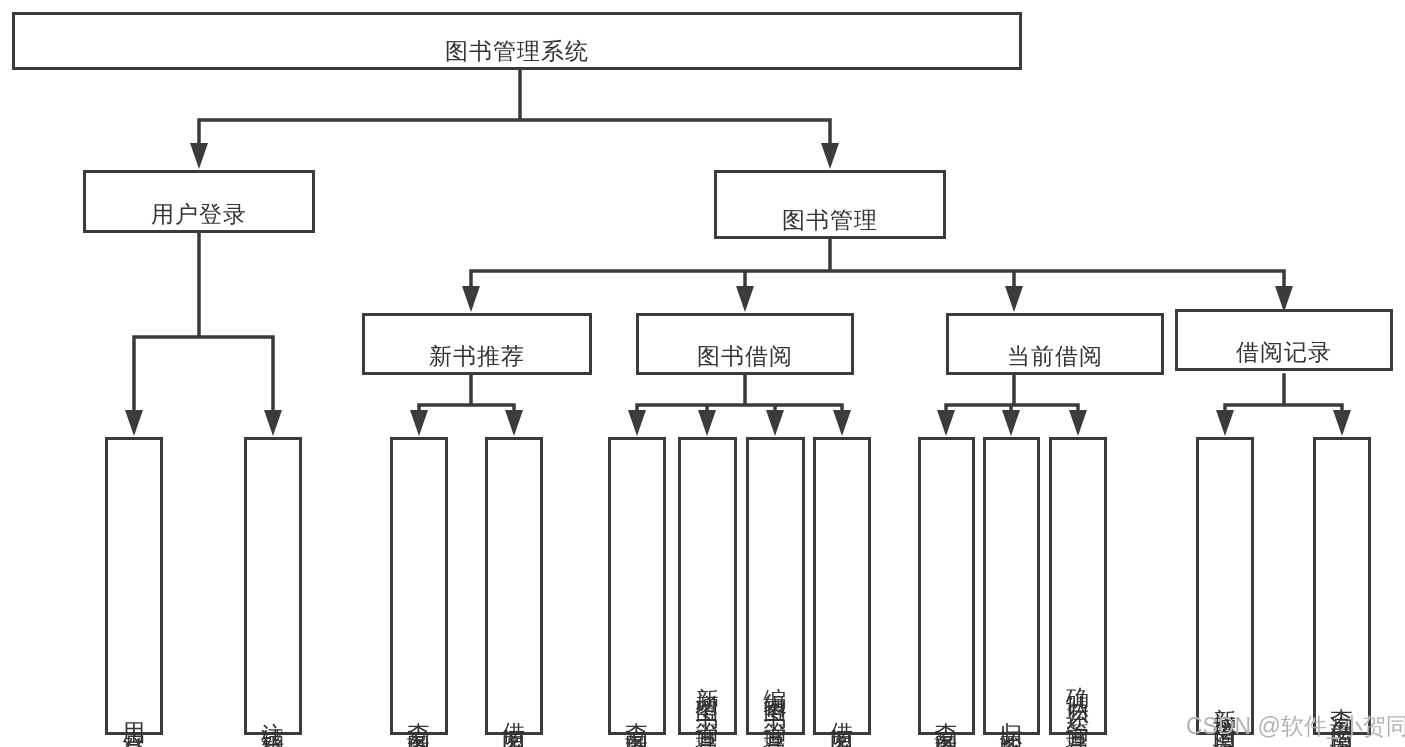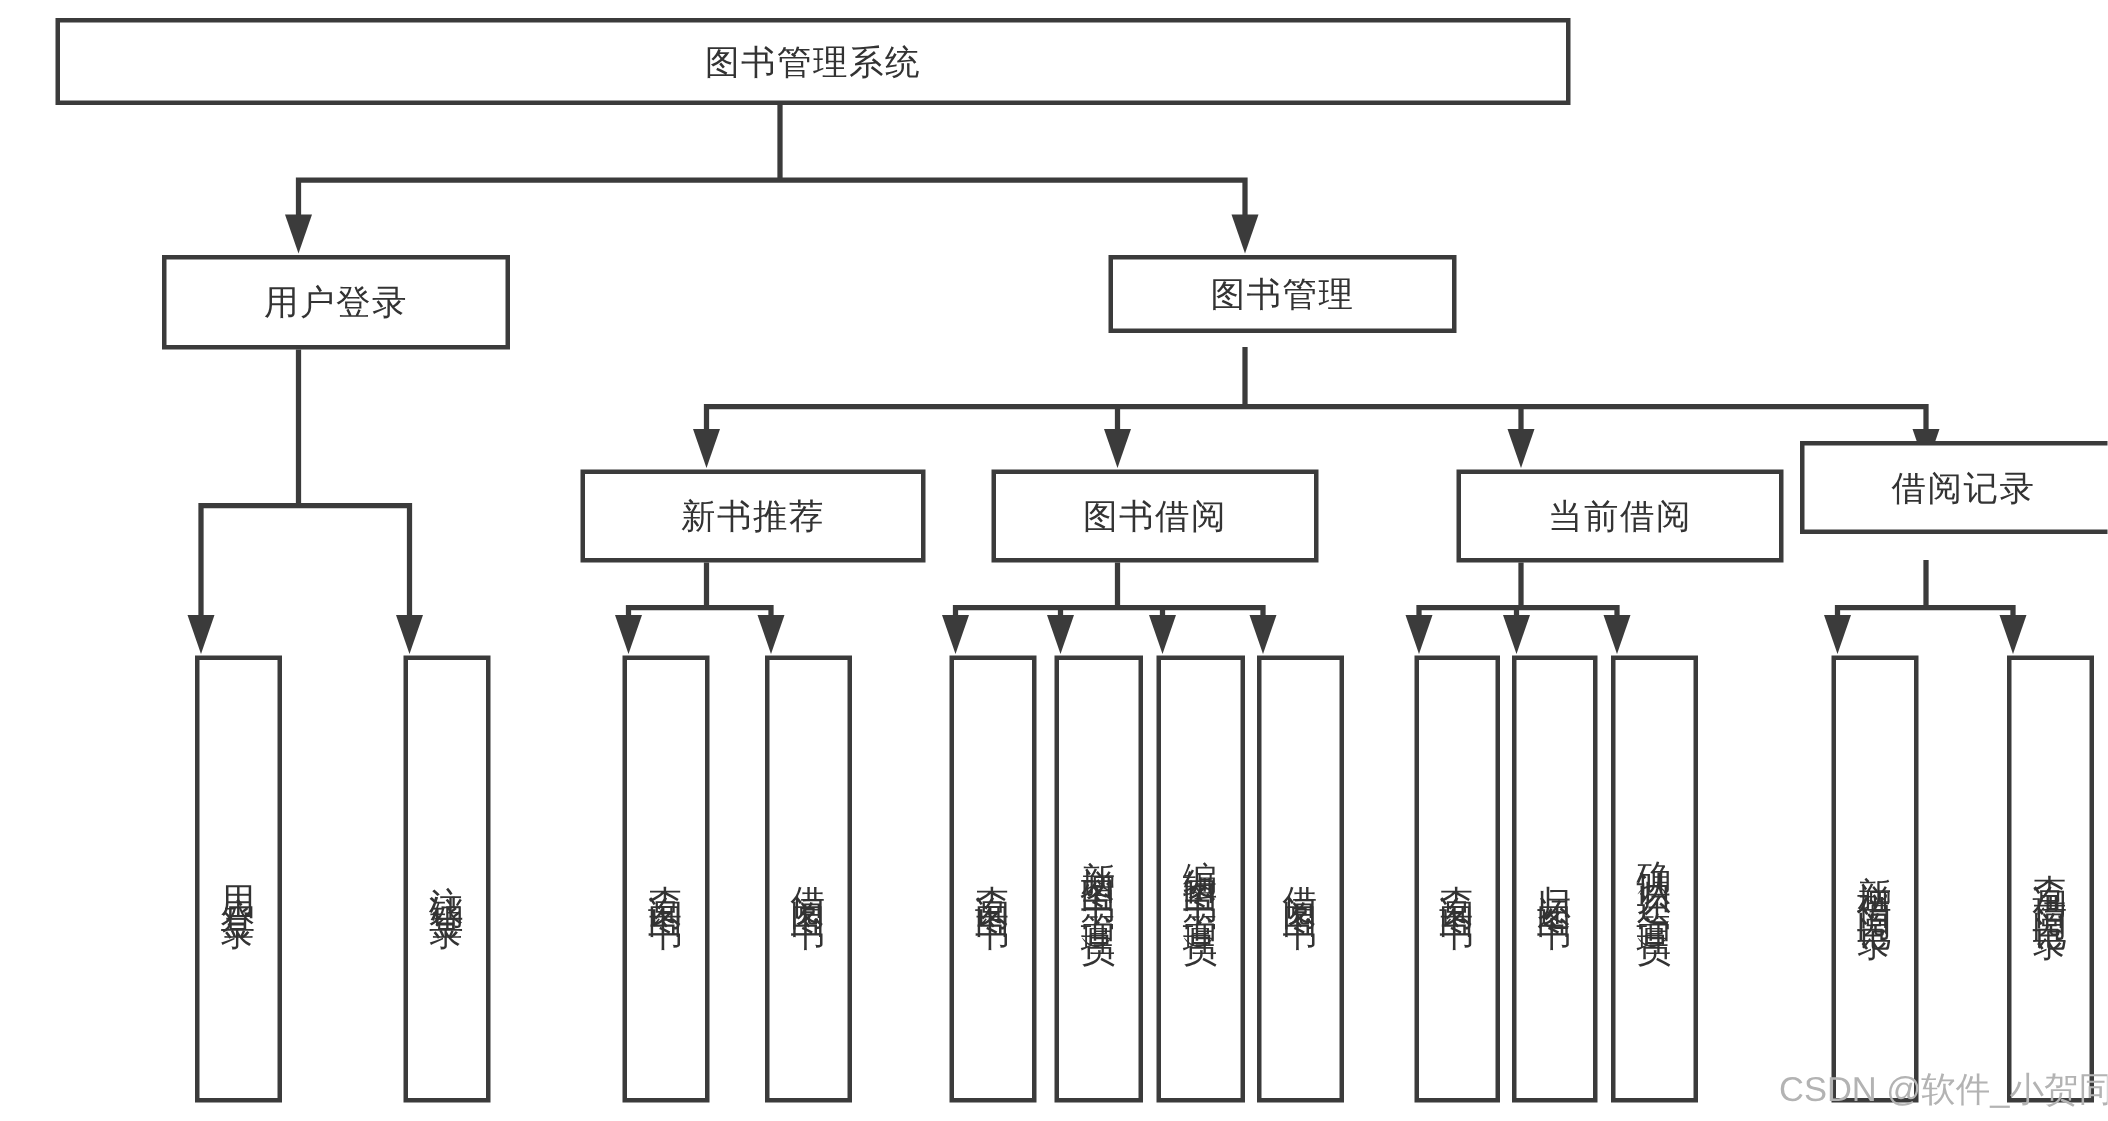--- a/index.html
+++ b/index.html
@@ -24,24 +24,23 @@
   svg.connectors {
     position: absolute;
     left: 0; top: 0;
     color: var(--line);
   }
   .box {
     position: absolute;
     border: 3px solid var(--line);
     background: var(--background);
     display: flex;
-    align-items: center;
+    align-items: flex-end;
     justify-content: center;
     color: var(--text);
-    margin-left: 25px;
   }
   .hlbl {
     font-size: 23px;
     letter-spacing: 1px;
     white-space: nowrap;
   }
   .vlbl {
     writing-mode: vertical-rl;
     text-orientation: mixed;
     font-size: 23px;
@@ -97,34 +96,34 @@
     </g>
   </svg>
 
   <div class="box" style="left:12px;top:12px;width:1010px;height:58px">
     <span class="hlbl">图书管理系统</span>
   </div>
 
   <div class="box" style="left:83px;top:170px;width:232px;height:63px">
     <span class="hlbl">用户登录</span>
   </div>
-  <div class="box" style="left:714px;top:170px;width:232px;height:52px">
+  <div class="box" style="left:714px;top:170px;width:232px;height:69px">
     <span class="hlbl">图书管理</span>
   </div>
 
   <div class="box" style="left:362px;top:313px;width:230px;height:62px">
     <span class="hlbl">新书推荐</span>
   </div>
   <div class="box" style="left:636px;top:313px;width:218px;height:62px">
     <span class="hlbl">图书借阅</span>
   </div>
   <div class="box" style="left:946px;top:313px;width:218px;height:62px">
     <span class="hlbl">当前借阅</span>
   </div>
-  <div class="box" style="left:1175px;top:294px;width:218px;height:62px">
+  <div class="box" style="left:1175px;top:309px;width:218px;height:62px">
     <span class="hlbl">借阅记录</span>
   </div>
 
   <div class="box" style="left:105px;top:437px;width:58px;height:298px">
     <span class="vlbl">用户登录</span>
   </div>
   <div class="box" style="left:244px;top:437px;width:58px;height:298px">
     <span class="vlbl">注销登录</span>
   </div>
 

